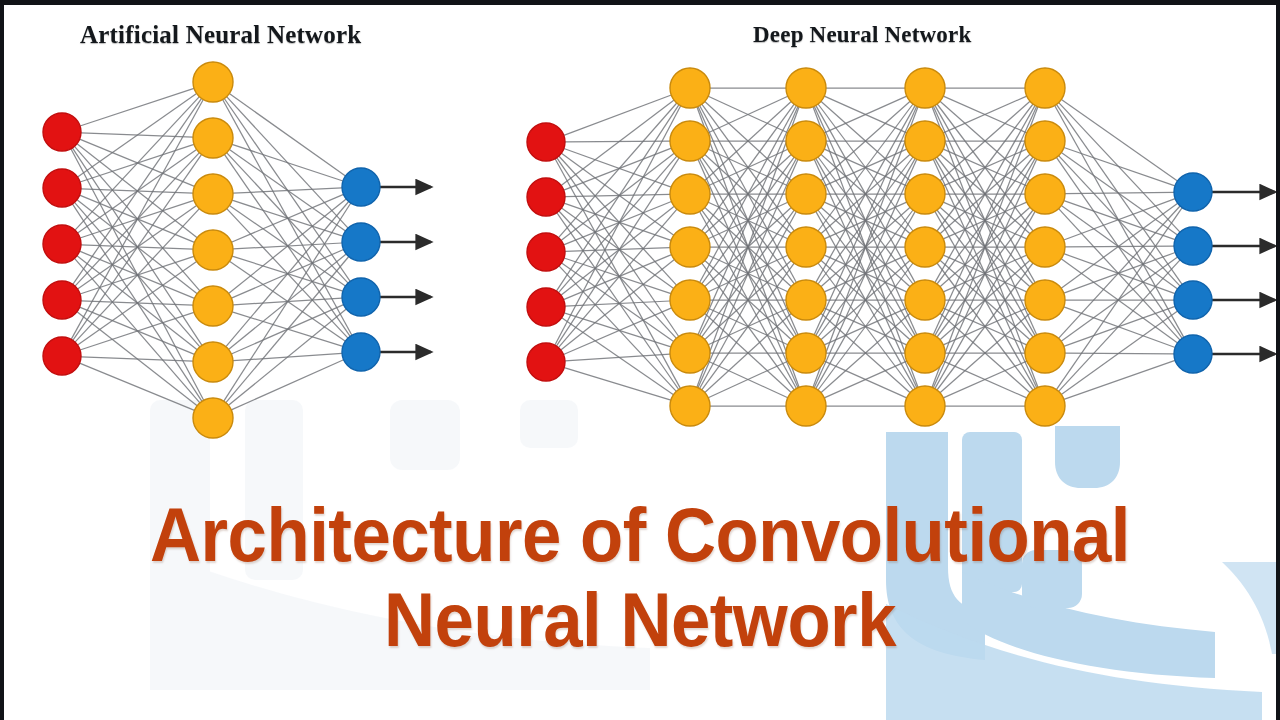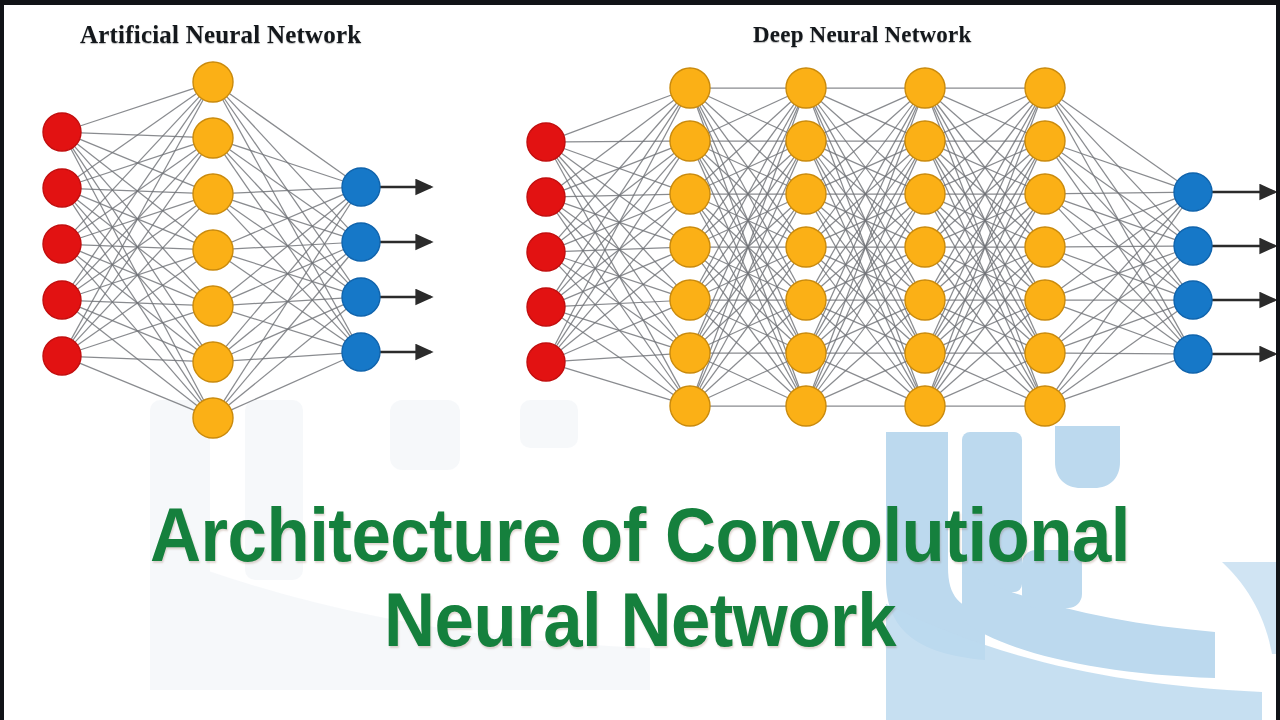--- a/index.html
+++ b/index.html
@@ -54,21 +54,21 @@
   #caption-ann { left:80px;  top:21px; font-size:25px; }
   #caption-dnn { left:753px; top:22px; font-size:23px; }
 
   
   #headline {
     position:absolute;
     left:0; top:492px;
     width:1280px;
     z-index:30;
     text-align:center;
-    color:#15803d;
+    color:#c2410c;
     font-family:"Liberation Sans Narrow","Liberation Sans", sans-serif;
     font-weight:bold;
     font-size:76px;
     line-height:1.12;
     letter-spacing:-0.5px;
     text-shadow:1px 2px 2px rgba(120,70,45,.22);
   }
   #headline .hl-line { display:block; transform:scaleX(.93); }
 </style>
 </head>

